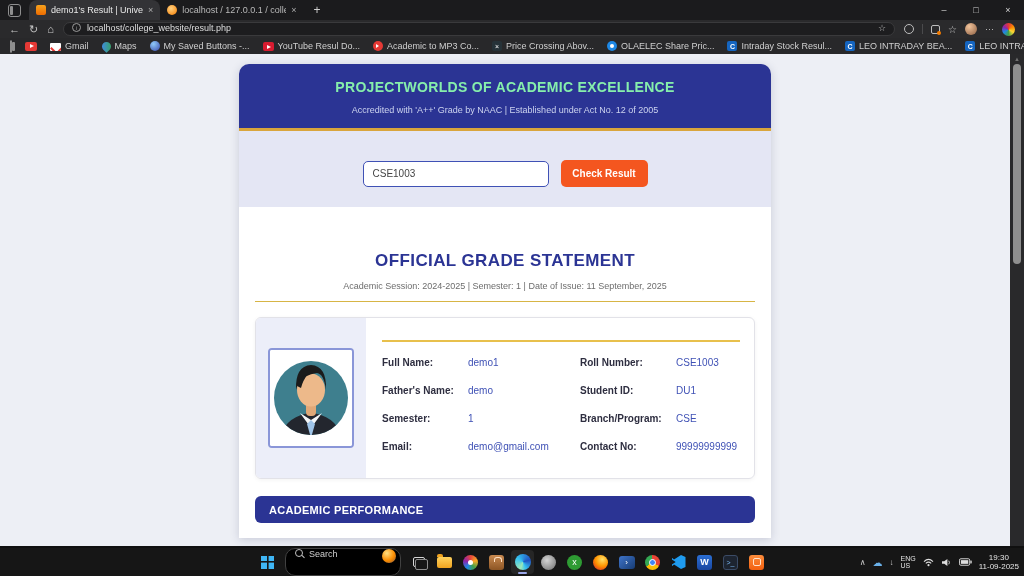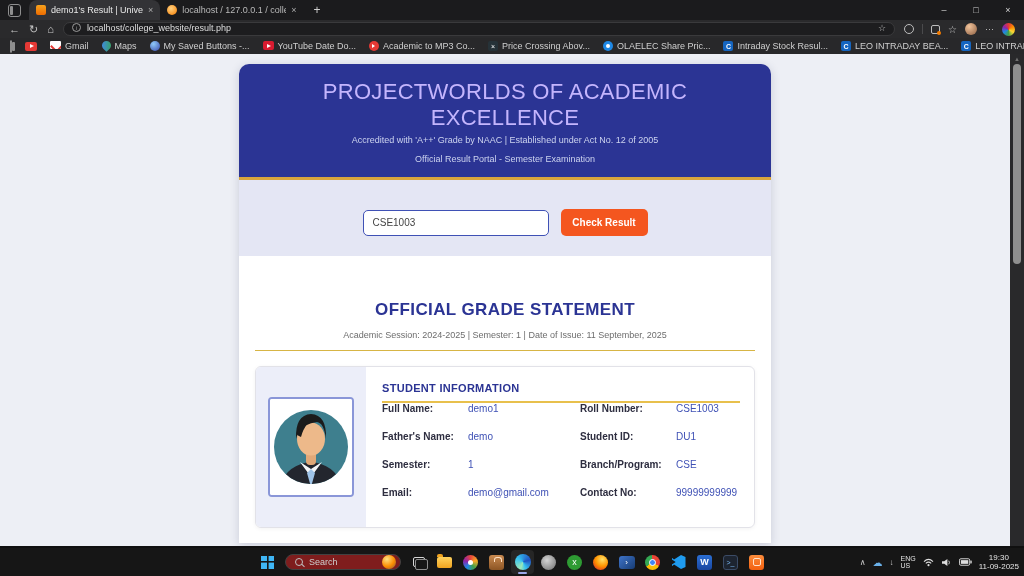--- a/index.html
+++ b/index.html
@@ -48,21 +48,21 @@
   .star-add { font-size:10px; color:#c6c6c6; }
   .avatar-mini { width:12px; height:12px; border-radius:50%;
               background:radial-gradient(circle at 35% 30%, #f2c49b, #8d5f42); }
   .more-icon { color:#c6c6c6; font-size:9px; letter-spacing:0; }
   .profile-orb { width:13px; height:13px; border-radius:50%;
       background:conic-gradient(#e53935,#fb8c00,#fdd835,#43a047,#1e88e5,#8e24aa,#e53935); }
 
   
   .bookmarks { height:16px; background:#28282a; display:flex; align-items:center;
                padding:0 10px; gap:13px; font-size:9px; color:#cfcfcf; overflow:hidden; }
-  .bm { display:flex; align-items:flex-start; gap:4px; white-space:nowrap; }
+  .bm { display:flex; align-items:flex-end; gap:4px; white-space:nowrap; }
   .bm-ic { flex:none; }
   .ic-yt { width:12px; height:9px; background:#e53935; border-radius:2px; position:relative; }
   .ic-yt::after, .ic-ytv::after, .ic-mp3::after { content:""; position:absolute; left:4.5px; top:2.5px;
       border-left:4px solid #fff; border-top:2.5px solid transparent; border-bottom:2.5px solid transparent; }
   .ic-gmail { width:11px; height:8px; background:#fff; border-radius:1px; position:relative; overflow:hidden; }
   .ic-gmail::after { content:""; position:absolute; left:1px; top:1px; width:7px; height:7px;
       border-top:2px solid #e53935; border-right:2px solid #e53935; transform:rotate(135deg); margin-left:1px; }
   .ic-pin { width:9px; height:9px; border-radius:50% 50% 50% 0; transform:rotate(-45deg);
       background:linear-gradient(135deg,#4285f4,#34a853); }
   .ic-blue-orb { width:10px; height:10px; border-radius:50%;
@@ -86,22 +86,22 @@
   .scroll-up-arrow { position:absolute; top:2px; left:0; right:0; text-align:center;
               color:#6f6f6f; font-size:6px; }
   .scroll-thumb { position:absolute; top:10px; left:3px; width:8px; height:200px;
               background:#8f8f8f; border-radius:4px; }
 
   .result-card { width:532px; margin:10px auto 0; border-radius:10px 10px 0 0;
               overflow:hidden; box-shadow:0 2px 10px rgba(40,45,90,.18); }
 
   .page-header { background:var(--header-blue); border-bottom:3px solid var(--gold);
               text-align:center; padding:15px 10px 13px; }
-  .page-header h1 { color:#c4b5fd; font-size:22px; font-weight:normal; letter-spacing:.3px; }
-  .page-header .sub { color:#ccd3ef; font-size:9px; margin-top:4px; }
+  .page-header h1 { color:#86efac; font-size:14px; font-weight:bold; letter-spacing:.3px; }
+  .page-header .sub { color:#ccd3ef; font-size:9px; margin-top:10px; }
   .page-header .tag { color:#ccd3ef; font-size:9px; margin-top:9px; }
 
   .inquiry { background:var(--lavender); text-align:center; padding:15px 0 20px; }
   .inquiry h2 { color:var(--header-blue); font-size:13px; font-weight:bold; }
   .inquiry .form-row { margin-top:14px; display:flex; justify-content:center;
               align-items:center; gap:12px; }
   .roll-input { width:186px; height:26px; background:#fff; border:1.6px solid #3f51b5;
               border-radius:5px; padding:0 9px; font-size:10px; color:#444; outline:none;
               font-family:"Liberation Sans",sans-serif; }
   .check-btn { width:87px; height:27px; background:var(--orange); border:none;
@@ -116,21 +116,21 @@
 
   .info-card { margin-top:15px; height:162px; border:1px solid #e2e2e8; border-radius:6px;
               display:flex; overflow:hidden; box-shadow:0 1px 4px rgba(0,0,0,.05); }
   .photo-col { width:110px; background:#ecEEf9; background:#ecEef9; background:#eceef9;
               display:flex; align-items:center; justify-content:center; }
   .photo-frame { width:86px; height:100px; background:#fff; border:2px solid #8a96d8;
               border-radius:4px; overflow:hidden; }
   .info-col { flex:1; padding:15px 14px 0 16px; }
   .info-title { color:var(--header-blue); font-size:11px; font-weight:bold; letter-spacing:.3px; }
   .info-underline { height:2px; background:#e8c04c; margin-top:7px; }
-  .info-grid { display:grid; grid-template-columns:86px 112px 96px 1fr;
+  .info-grid { margin-top:15px; display:grid; grid-template-columns:86px 112px 96px 1fr;
               row-gap:17px; font-size:10px; }
   .fl { font-weight:bold; color:var(--label-dark); }
   .fv { color:var(--value-blue); }
 
   .perf-bar { margin-top:17px; height:27px; background:var(--header-blue); border-radius:6px;
               display:flex; align-items:center; padding-left:14px; color:#fff;
               font-size:11px; font-weight:bold; letter-spacing:.3px; }
 
   
   .taskbar { height:28px; background:#161616; display:flex; align-items:center;
@@ -138,22 +138,22 @@
   .task-icon { width:23px; height:24px; display:flex; align-items:center; justify-content:center;
              border-radius:4px; position:relative; flex:none; }
   .task-icon.active { background:rgba(255,255,255,.07); }
   .task-icon.active::after { content:""; position:absolute; bottom:0; left:7px; right:7px;
              height:2px; border-radius:1px; background:#9ba7e8; }
   .icon-start { width:13px; height:13px;
       background:
         linear-gradient(#171717,#171717) center/1.6px 100% no-repeat,
         linear-gradient(#171717,#171717) center/100% 1.6px no-repeat,
         #3fb6f5; }
-  .search-pill { width:116px; height:16px; background:#7f1d1d; border:1px solid #414141;
-      border-radius:10px; display:flex; align-items:center; gap:6px; padding:0 4px 0 9px;
+  .search-pill { width:116px; height:28px; background:#000000; border:1px solid #414141;
+      border-radius:10px; display:flex; gap:6px; padding:0 4px 0 9px;
       margin:0 3px; flex:none; }
   .icon-search { width:8px; height:8px; border:1.2px solid #c0c0c0; border-radius:50%;
       position:relative; flex:none; }
   .icon-search::after { content:""; position:absolute; width:4px; height:1.2px;
       background:#c0c0c0; right:-3px; bottom:-1px; transform:rotate(45deg); }
   .search-label { font-size:9px; color:#cfcfcf; flex:1; }
   .search-orb { width:14px; height:14px; border-radius:50%;
       background:radial-gradient(circle at 35% 30%, #ffe082, #fb8c00 55%, #795548); }
   .icon-taskview { width:12px; height:10px; border:1.3px solid #d6d6d6; border-radius:2px;
       position:relative; }
@@ -263,21 +263,21 @@
     <span class="bm">
         <span class="bm-ic ic-pin"></span>
         <span>Maps</span>
       </span>
     <span class="bm">
         <span class="bm-ic ic-blue-orb"></span>
         <span>My Saved Buttons -...</span>
       </span>
     <span class="bm">
         <span class="bm-ic ic-ytv"></span>
-        <span>YouTube Date Do...</span>
+        <span>YouTube Resul Do...</span>
       </span>
     <span class="bm">
         <span class="bm-ic ic-mp3"></span>
         <span>Academic to MP3 Co...</span>
       </span>
     <span class="bm">
         <span class="bm-ic ic-dark">×</span>
         <span>Price Crossing Abov...</span>
       </span>
     <span class="bm">
@@ -297,21 +297,20 @@
         <span>LEO INTRADAY BUL...</span>
       </span>
   </div>
 
   <div class="viewport">
     <div class="result-card">
 
       <div class="page-header">
         <h1>PROJECTWORLDS OF ACADEMIC EXCELLENCE</h1>
         <div class="sub">Accredited with 'A++' Grade by NAAC | Established under Act No. 12 of 2005</div>
-        <div class="tag">Official Result Portal - Semester Examination</div>
       </div>
 
       <div class="inquiry">
         <div class="form-row">
           <input class="roll-input" type="text" value="CSE1003" style="">
           <button class="check-btn">Check Result</button>
         </div>
       </div>
 
       <div class="white-section">
@@ -334,21 +333,20 @@
                   <polygon points="41,70 37,74 41,88 45,74" fill="#9fc4e8"></polygon>
                   <rect x="36" y="52" width="10" height="14" rx="4" fill="#e0a878"></rect>
                   <ellipse cx="41" cy="40" rx="14" ry="16.5" fill="#edb98a"></ellipse>
                   <path d="M26 40 Q25 16 41 15 Q57 16 56 40 Q54 24 47 23 Q34 25 30 32 Q27 35 26 40 Z" fill="#1b1b1b"></path>
                   <path d="M27 36 Q29 26 38 24 Q33 30 31 38 Z" fill="#1b1b1b"></path>
                 </g>
               </svg>
             </div>
           </div>
           <div class="info-col">
-            <div class="info-title">STUDENT INFORMATION</div>
             <div class="info-underline"></div>
             <div class="info-grid">
               <span class="fl">Full Name:</span>
               <span class="fv">demo1</span>
               <span class="fl">Roll Number:</span>
               <span class="fv">CSE1003</span>
               <span class="fl">Father's Name:</span>
               <span class="fv">demo</span>
               <span class="fl">Student ID:</span>
               <span class="fv">DU1</span>
@@ -357,20 +355,21 @@
               <span class="fl">Branch/Program:</span>
               <span class="fv">CSE</span>
               <span class="fl">Email:</span>
               <span class="fv">demo@gmail.com</span>
               <span class="fl">Contact No:</span>
               <span class="fv">99999999999</span>
             </div>
           </div>
         </div>
 
+        <div class="perf-bar">ACADEMIC PERFORMANCE</div>
       </div>
     </div>
 
     <div class="scrollbar">
       <span class="scroll-up-arrow">▲</span>
       <div class="scroll-thumb"></div>
     </div>
   </div>
 
   <div class="edge-strip"></div>

